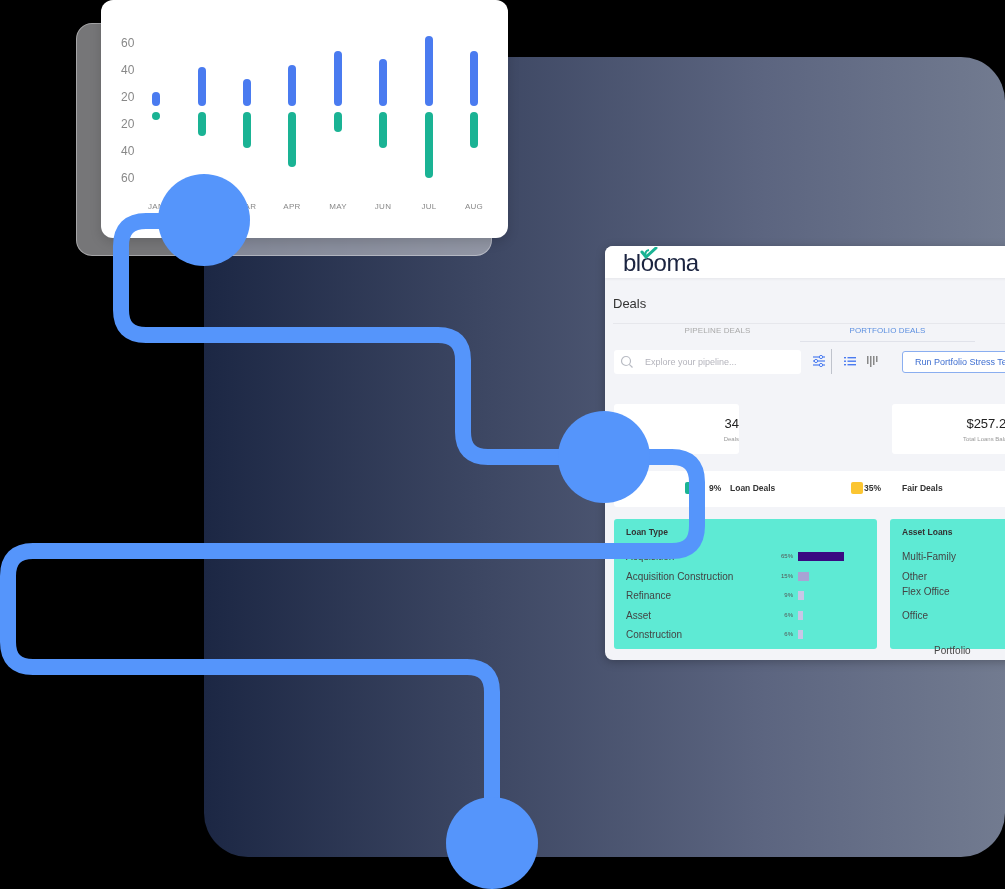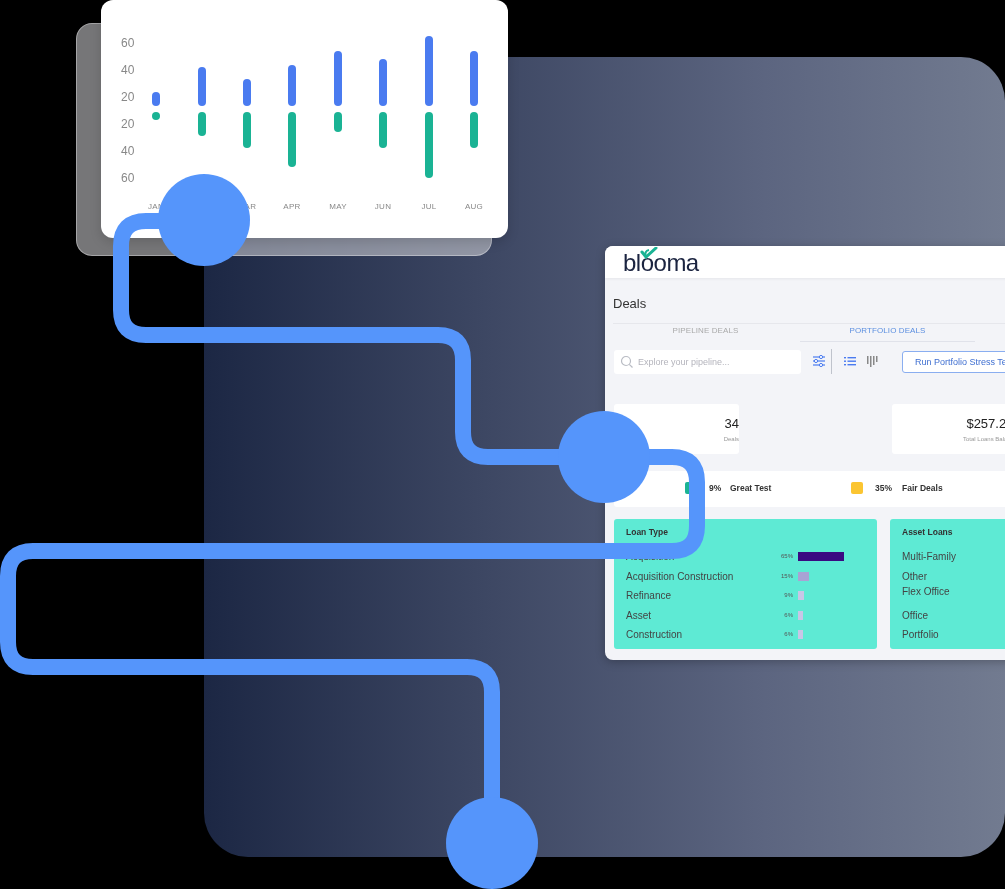--- a/index.html
+++ b/index.html
@@ -48,29 +48,29 @@
     .logo {
       position: absolute; left: 18px; top: 7px; font-size: 24px; color: #1b2440;
       letter-spacing: -0.5px; line-height: 20px;
     }
     .logo-leaf { position: absolute; left: 17px; top: -6px; }
     .page-title { position: absolute; left: 8px; top: 50px; font-size: 13px; color: #333; }
     .tab-line { position: absolute; left: 8px; right: 0; top: 77px; height: 1px; background: #e6e7ec; }
     .tab {
       position: absolute; top: 80px; font-size: 8px; letter-spacing: 0.1px; text-align: center;
     }
-    .tab-pipeline { left: 8px; width: 185px; color: #aaa; }
+    .tab-pipeline { left: 20px; width: 185px; color: #aaa; }
     .tab-portfolio { left: 195px; width: 175px; color: #5c8fe0; border-bottom: 1px solid #e0e2ea; padding-bottom: 6px; }
 
     .search-box {
       position: absolute; left: 9px; top: 104px; width: 187px; height: 24px;
       background: #fff; border-radius: 3px; display: flex; align-items: center;
     }
     .search-icon-wrap { width: 14px; height: 14px; margin-left: 6px; }
-    .search-text { font-size: 9px; color: #b4b4bc; margin-left: 4px; }
+    .search-text { font-size: 9px; color: #b4b4bc; margin-left: 11px; }
 
     .tool-icon { position: absolute; top: 108px; width: 14px; height: 14px; }
     .tool-divider { position: absolute; left: 226px; top: 103px; width: 1px; height: 25px; background: #bfc3cc; }
 
     .stress-btn {
       position: absolute; left: 297px; top: 105px; width: 130px; height: 22px;
       border: 1px solid #8aaef0; border-radius: 3px; background: #fff;
       font-size: 9px; color: #3f6fd1; padding-left: 12px; line-height: 20px; white-space: nowrap;
     }
 
@@ -197,23 +197,23 @@
     <div class="stat-label">Deals</div>
   </div>
   <div class="stat-card" style="left:287px;width:125px">
     <div class="stat-value">$257.2M</div>
     <div class="stat-label">Total Loans Balance</div>
   </div>
 
   <div class="quality-row">
     <div class="q-swatch" style="left: 71px; background: rgb(26, 179, 148);"></div>
     <span class="q-pct" style="left:95px">9%</span>
-    <span class="q-label" style="left:116px">Great Test</span>
+    <span class="q-label" style="left:116px">Loan Deals</span>
     <div class="q-swatch" style="left: 237px; background: rgb(251, 197, 49);"></div>
-    <span class="q-pct" style="left:261px">35%</span>
+    <span class="q-pct" style="left:250px">35%</span>
     <span class="q-label" style="left:288px">Fair Deals</span>
   </div>
 
   <div class="type-card" style="left:9px;width:263px">
     <div class="type-title">Loan Type</div>
     <div id="loan-rows">
         <span class="type-row" style="top: 32px;">Acquisition</span>
         <span class="type-pct" style="top: 34px; left: 155px;">65%</span>
         <div class="type-bar" style="top: 33px; left: 184px; width: 46px; background: rgb(58, 10, 130);"></div>
         <span class="type-row" style="top: 51.5px;">Acquisition Construction</span>
@@ -230,21 +230,21 @@
         <div class="type-bar" style="top: 111px; left: 184px; width: 5px; background: rgb(200, 198, 230);"></div>
       </div>
   </div>
   <div class="type-card" style="left:285px;width:140px">
     <div class="type-title">Asset Loans</div>
     <div id="asset-rows">
         <span class="type-row" style="top: 32px;">Multi-Family</span>
         <span class="type-row" style="top: 51.5px;">Other</span>
         <span class="type-row" style="top: 67px; text-align: center;">Flex Office</span>
         <span class="type-row" style="top: 90.5px;">Office</span>
-        <span class="type-row" style="top: 110px;">Portfolio</span>
+        <span class="type-row" style="top: 126px; margin-left: 32px;">Portfolio</span>
       </div>
   </div>
 </div>
 
 <svg class="path-layer" width="1005" height="889">
   <path d="M204 221 L146 221 Q121 221 121 246 L121 310 Q121 335 146 335 L438 335 Q463 335 463 360 L463 432 Q463 457 488 457 L672 457 Q697 457 697 482 L697 526 Q697 551 672 551 L33 551 Q8 551 8 576 L8 642 Q8 667 33 667 L467 667 Q492 667 492 692 L492 843" stroke="#5595fb" stroke-width="16" fill="none"></path>
 </svg>
 <div class="node" style="left:158px;top:174px"></div>
 <div class="node" style="left:558px;top:411px"></div>
 <div class="node" style="left:446px;top:797px"></div>

